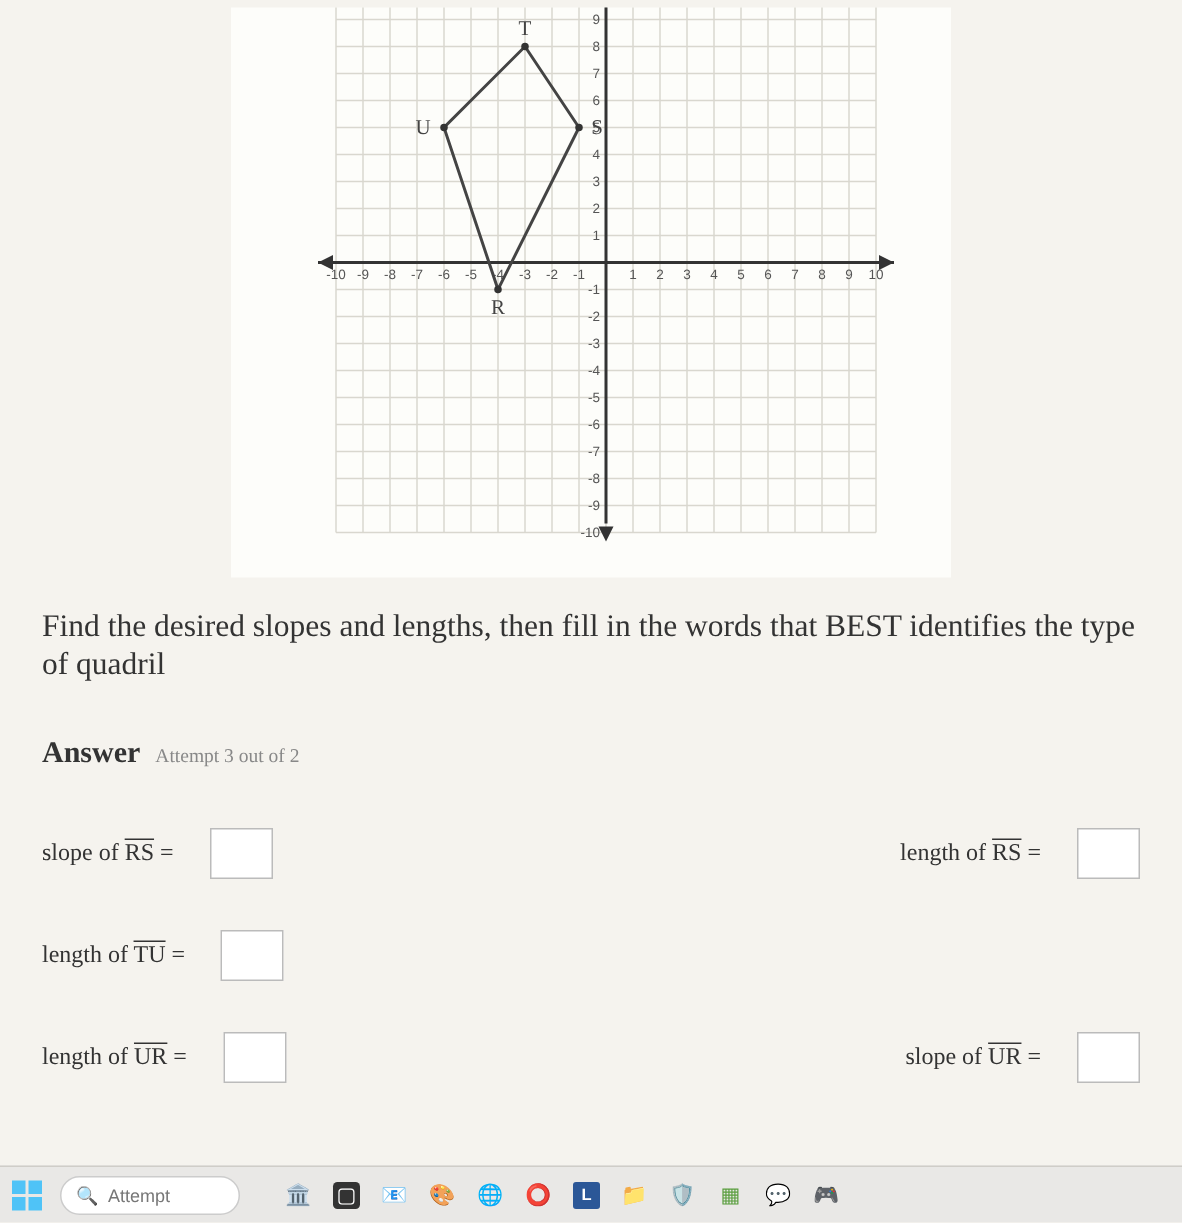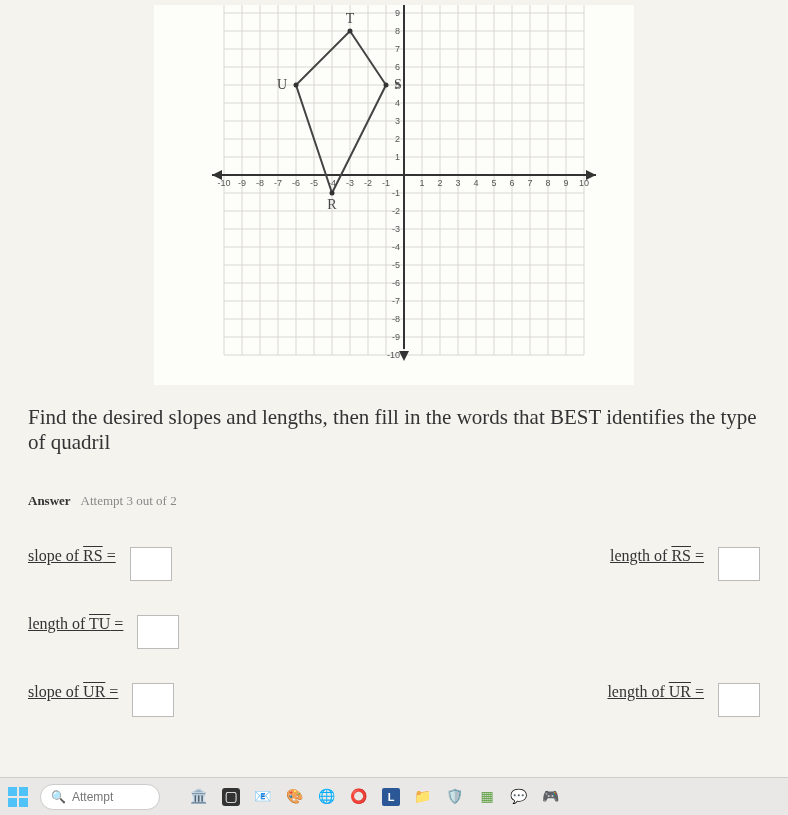--- a/index.html
+++ b/index.html
@@ -25,33 +25,33 @@
     background: #fdfdfa;
   }
   .prompt {
     padding: 20px 28px 6px 28px;
     font-size: 21px;
     color: #333;
   }
   .answer-block {
     padding: 30px 28px 10px 28px;
   }
-  .answer-label { font-size: 13px; }
+  .answer-label { font-size: 20px; }
   .answer-attempt { color: #888; font-size: 13px; margin-left: 6px; }
   .rows {
     padding: 10px 28px 0 28px;
   }
   .row {
     display: flex;
     justify-content: space-between;
     align-items: center;
     margin: 18px 0 34px 0;
     font-size: 16px;
   }
-  .pair { display: flex; align-items: flex-start; gap: 14px; text-decoration: underline; }
+  .pair { display: flex; align-items: center; gap: 24px; }
   .overline {
     text-decoration: overline;
     text-decoration-thickness: 1px;
   }
   .inp {
     width: 42px; height: 34px;
     border: 1px solid #bbb;
     background: #fff;
     font-size: 15px;
     text-align: center;
@@ -227,25 +227,25 @@
 
   <div class="row">
     <div class="pair">
       <span><span>length of </span><span class="overline">TU</span><span> =</span></span>
       <input class="inp" style="">
     </div>
   </div>
 
   <div class="row" style="margin-bottom:8px;">
     <div class="pair">
+      <span><span>length of </span><span class="overline">UR</span><span> =</span></span>
+      <input class="inp" style="">
+    </div>
+    <div class="pair">
       <span><span>slope of </span><span class="overline">UR</span><span> =</span></span>
-      <input class="inp" style="">
-    </div>
-    <div class="pair">
-      <span><span>length of </span><span class="overline">UR</span><span> =</span></span>
       <input class="inp" style="">
     </div>
   </div>
 </div>
 
 <div class="taskbar">
   <div class="win-logo">
       <div></div>
       <div></div>
       <div></div>

